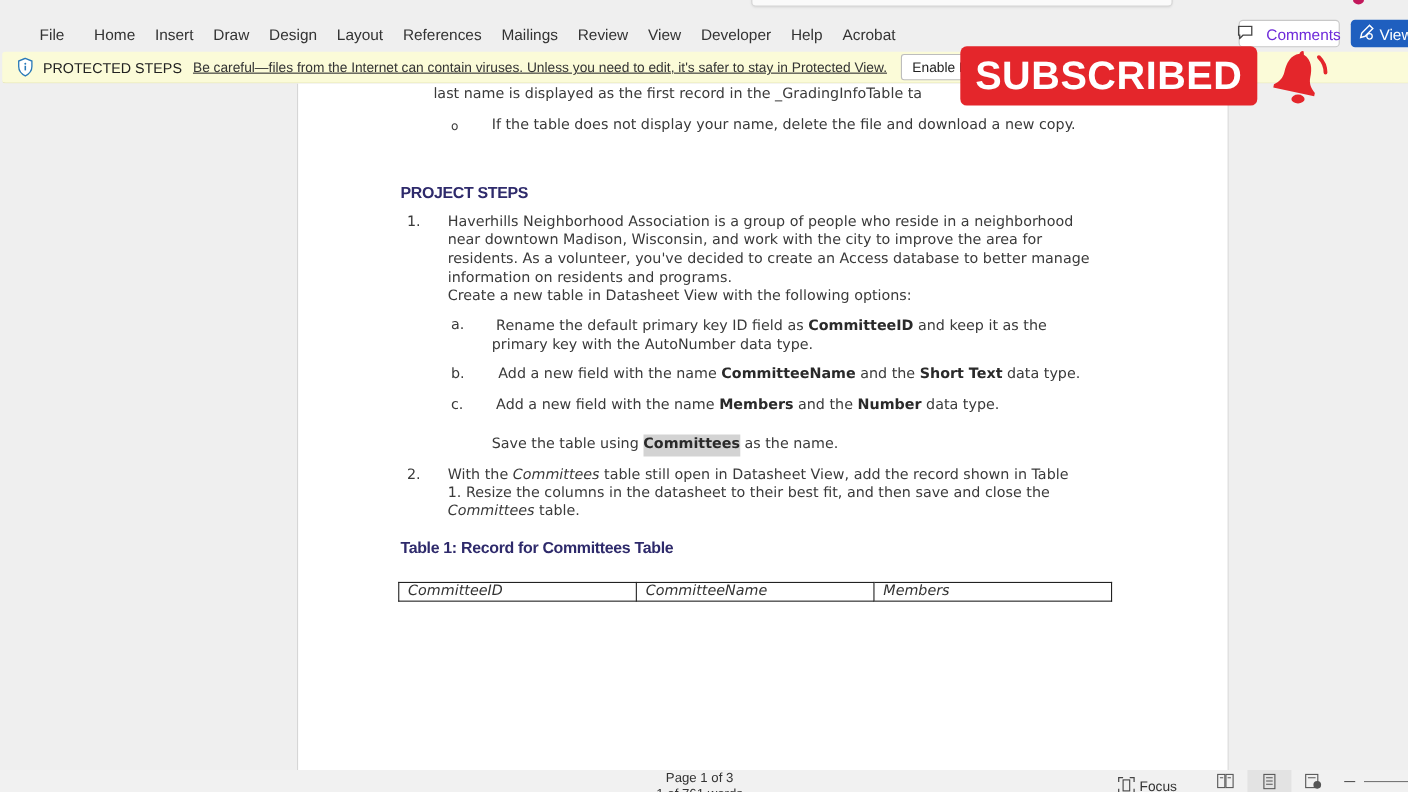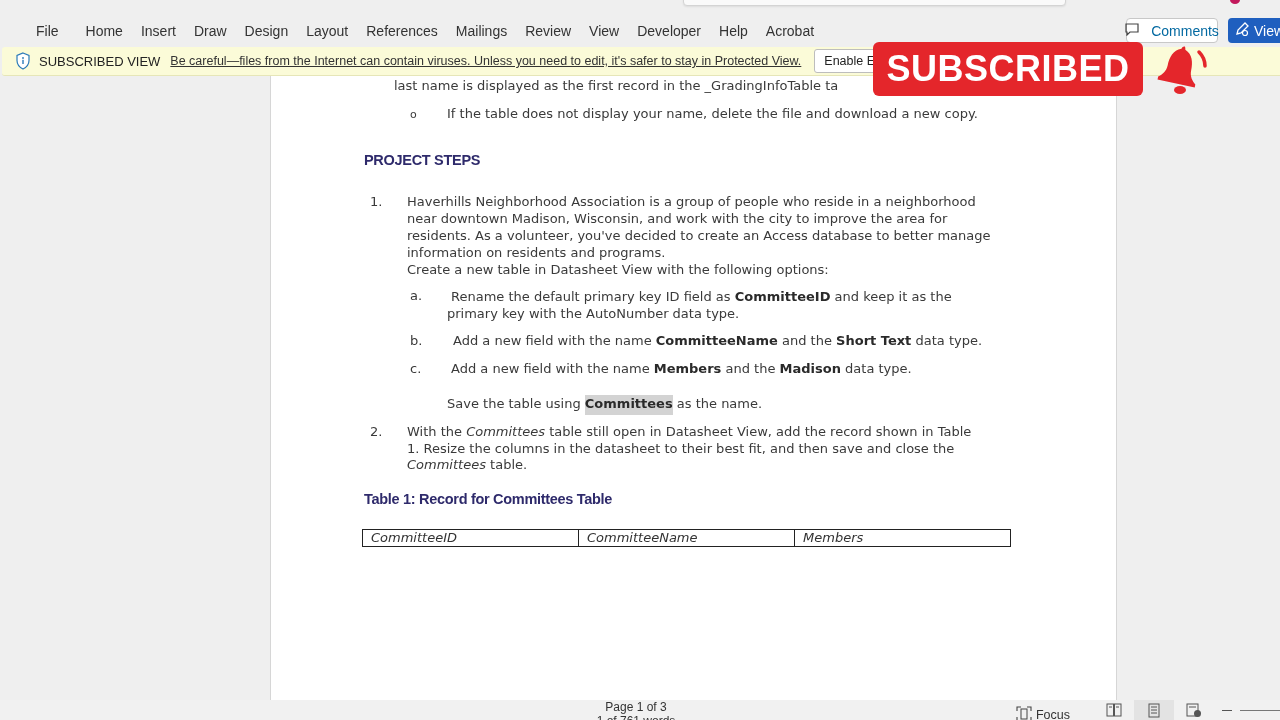--- a/index.html
+++ b/index.html
@@ -7,21 +7,21 @@
   body { background: #efefef; font-family: "DejaVu Sans", sans-serif; color: #333; position: relative; }
 
   
   .search-remnant { position: absolute; left: 683px; top: -6px; width: 383px; height: 12px; background: #fafafa; border: 1px solid #d4d4d4; border-radius: 4px; box-shadow: 0 1px 2px rgba(0,0,0,0.08); }
   .pink-dot { position: absolute; left: 1230px; top: -4px; width: 10px; height: 8px; border-radius: 50%; background: #c2185b; }
 
   
   .ribbon { position: absolute; left: 0; top: 18px; width: 1280px; height: 26px; display: flex; align-items: flex-end; font-family: "Liberation Sans", sans-serif; font-size: 14px; color: #333; margin-left: 20px; }
   .ribbon .tab { padding: 0 9px; line-height: 26px; cursor: pointer; }
   .ribbon .tab:first-child { padding-left: 16px; padding-right: 18px; }
-  .comments-btn { position: absolute; left: 1126px; top: 18px; width: 92px; height: 25px; border: 1px solid #c8c8c8; border-radius: 4px; background: #fff; font-family: "Liberation Sans", sans-serif; font-size: 14px; display: flex; align-items: center; justify-content: center; gap: 12px; color: #0369a1; }
+  .comments-btn { position: absolute; left: 1126px; top: 18px; width: 92px; height: 25px; border: 1px solid #c8c8c8; border-radius: 4px; background: #fff; font-family: "Liberation Sans", sans-serif; font-size: 14px; display: flex; align-items: center; justify-content: center; gap: 12px; color: #6d28d9; }
   .view-btn { position: absolute; left: 1228px; top: 18px; width: 60px; height: 25px; border-radius: 4px; background: #1f5fbf; color: #fff; font-family: "Liberation Sans", sans-serif; font-size: 14px; display: flex; align-items: center; padding-left: 6px; gap: 4px; }
 
   
   .pv-bar { position: absolute; left: 2px; top: 47px; width: 1278px; height: 29px; background: #fbfbd8; border-bottom: 1px solid #e6e6b8; display: flex; align-items: center; font-family: "Liberation Sans", sans-serif; font-size: 13px; color: #222; border-radius: 3px 0 0 3px; }
   .pv-icon { margin-left: 12px; width: 18px; height: 18px; display: inline-flex; align-items: center; justify-content: center; }
   .pv-title { margin-left: 7px; font-weight: normal; letter-spacing: 0; color: #222; }
   .pv-msg { margin-left: 10px; text-decoration: underline; color: #333; font-size: 12.5px; }
   .enable-btn { margin-left: 13px; height: 24px; padding: 0 9px; border: 1px solid #bdbdbd; border-radius: 3px; background: #fff; font-size: 12.5px; display: flex; align-items: center; color: #222; }
 
   
@@ -96,32 +96,32 @@
 </div>
 
 <div class="pv-bar">
   <span class="pv-icon">
     <svg width="16" height="18" viewBox="0 0 16 18">
         <path d="M8 1l6 2.5v5c0 4-3 7-6 8.5C5 15.5 2 12.5 2 8.5v-5z" fill="#fff" stroke="#2a7ab8" stroke-width="1.2"></path>
         <circle cx="8" cy="6" r="0.9" fill="#2a7ab8"></circle>
         <rect x="7.3" y="7.8" width="1.4" height="4.2" fill="#2a7ab8"></rect>
       </svg>
   </span>
-  <span class="pv-title">SUBSCRIBED VIEW</span>
+  <span class="pv-title">PROTECTED STEPS</span>
   <span class="pv-msg">Be careful—files from the Internet can contain viruses. Unless you need to edit, it's safer to stay in Protected View.</span>
   <span class="enable-btn">Enable Editing</span>
 </div>
 
 <div class="page"></div>
 
 <div class="doc" style="left:394px; top:77px;">last name is displayed as the first record in the _GradingInfoTable ta</div>
 <div class="doc" style="left:410px; top:106px; font-size:11px;">o</div>
 <div class="doc" style="left:447px; top:105px;">If the table does not display your name, delete the file and download a new copy.</div>
 
-<div class="heading" style="left:364px; top:152px;">PROJECT STEPS</div>
+<div class="heading" style="left:364px; top:168px;">PROJECT STEPS</div>
 
 <div class="num" style="left:370px; top:194px;">1.</div>
 <div class="doc" style="left:407px; top:193px;">Haverhills Neighborhood Association is a group of people who reside in a neighborhood</div>
 <div class="doc" style="left:407px; top:210px;">near downtown Madison, Wisconsin, and work with the city to improve the area for</div>
 <div class="doc" style="left:407px; top:227px;">residents. As a volunteer, you've decided to create an Access database to better manage</div>
 <div class="doc" style="left:407px; top:244px;">information on residents and programs.</div>
 <div class="doc" style="left:407px; top:261px;">Create a new table in Datasheet View with the following options:</div>
 
 <div class="num" style="left:410px; top:288px;">a.</div>
 <div class="doc" style="left:451px; top:288px;">
@@ -129,21 +129,21 @@
 </div>
 <div class="doc" style="left:447px; top:305px;">primary key with the AutoNumber data type.</div>
 
 <div class="num" style="left:410px; top:333px;">b.</div>
 <div class="doc" style="left:453px; top:332px;">
   <span>Add a new field with the name </span><b>CommitteeName</b><span> and the </span><b>Short Text</b><span> data type.</span>
 </div>
 
 <div class="num" style="left:410px; top:361px;">c.</div>
 <div class="doc" style="left:451px; top:360px;">
-  <span>Add a new field with the name </span><b>Members</b><span> and the </span><b>Madison</b><span> data type.</span>
+  <span>Add a new field with the name </span><b>Members</b><span> and the </span><b>Number</b><span> data type.</span>
 </div>
 
 <div class="doc" style="left:447px; top:395px;">
   <span>Save the table using </span><b class="hl">Committees</b><span> as the name.</span>
 </div>
 
 <div class="num" style="left:370px; top:424px;">2.</div>
 <div class="doc" style="left:407px; top:423px;">
   <span>With the </span><i>Committees</i><span> table still open in Datasheet View, add the record shown in Table</span>
 </div>

